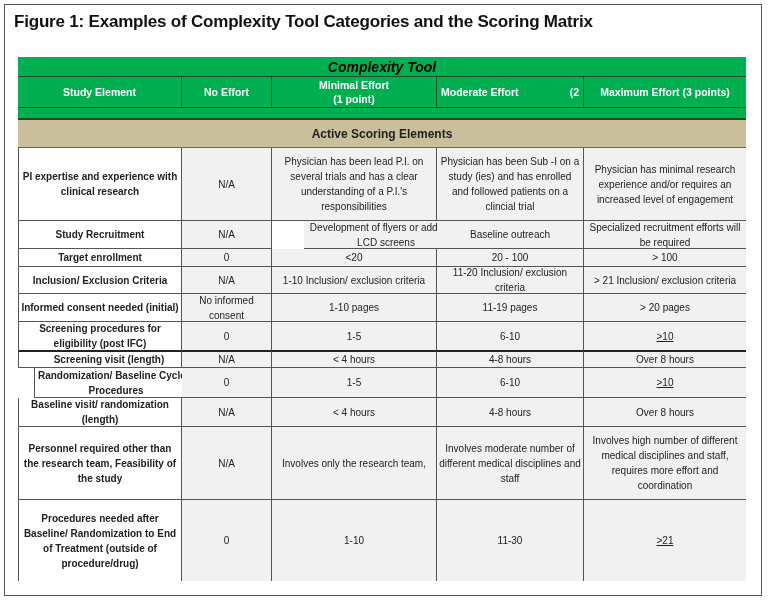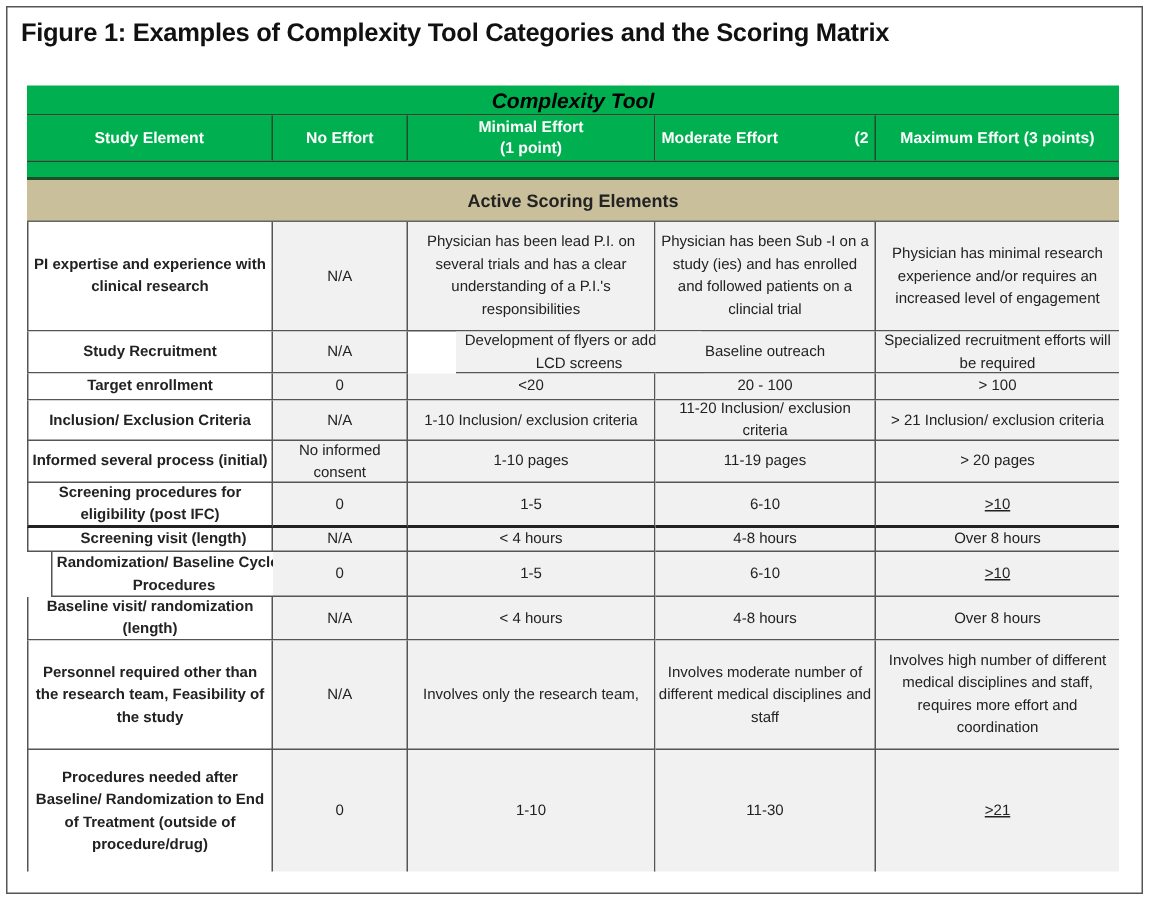--- a/index.html
+++ b/index.html
@@ -100,21 +100,21 @@
       <div class="cell " style="left: 254px; top: 210px; width: 165px; height: 27px;">
         <span>1-10 Inclusion/ exclusion criteria</span>
       </div>
       <div class="cell " style="left: 419px; top: 210px; width: 147px; height: 27px;">
         <span>11-20 Inclusion/ exclusion criteria</span>
       </div>
       <div class="cell last" style="left: 566px; top: 210px; width: 162px; height: 27px;">
         <span>&gt; 21 Inclusion/ exclusion criteria</span>
       </div>
       <div class="cell first" style="left: 0px; top: 237px; width: 164px; height: 28px;">
-        <span>Informed several process (initial)</span>
+        <span>Informed consent needed (initial)</span>
       </div>
       <div class="cell " style="left: 164px; top: 237px; width: 90px; height: 28px;">
         <span>No informed consent</span>
       </div>
       <div class="cell " style="left: 254px; top: 237px; width: 165px; height: 28px;">
         <span>1-10 pages</span>
       </div>
       <div class="cell " style="left: 419px; top: 237px; width: 147px; height: 28px;">
         <span>11-19 pages</span>
       </div>

